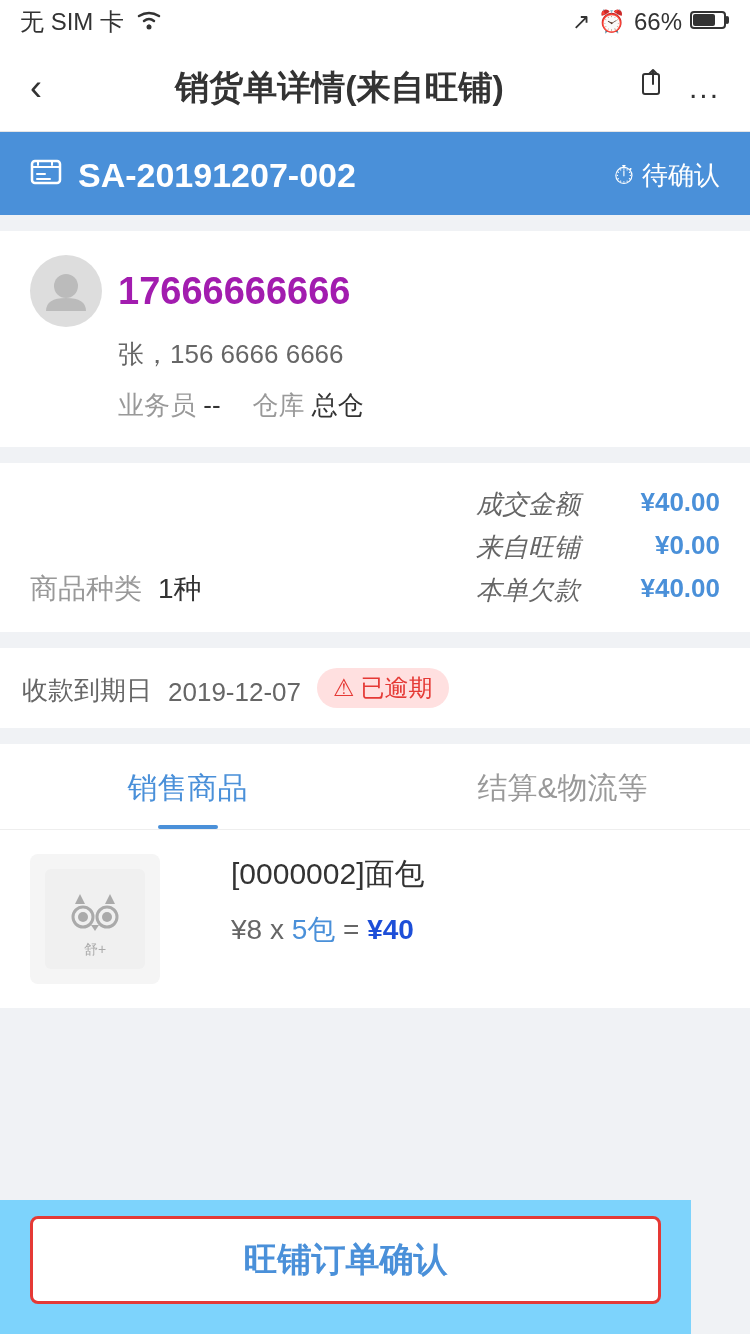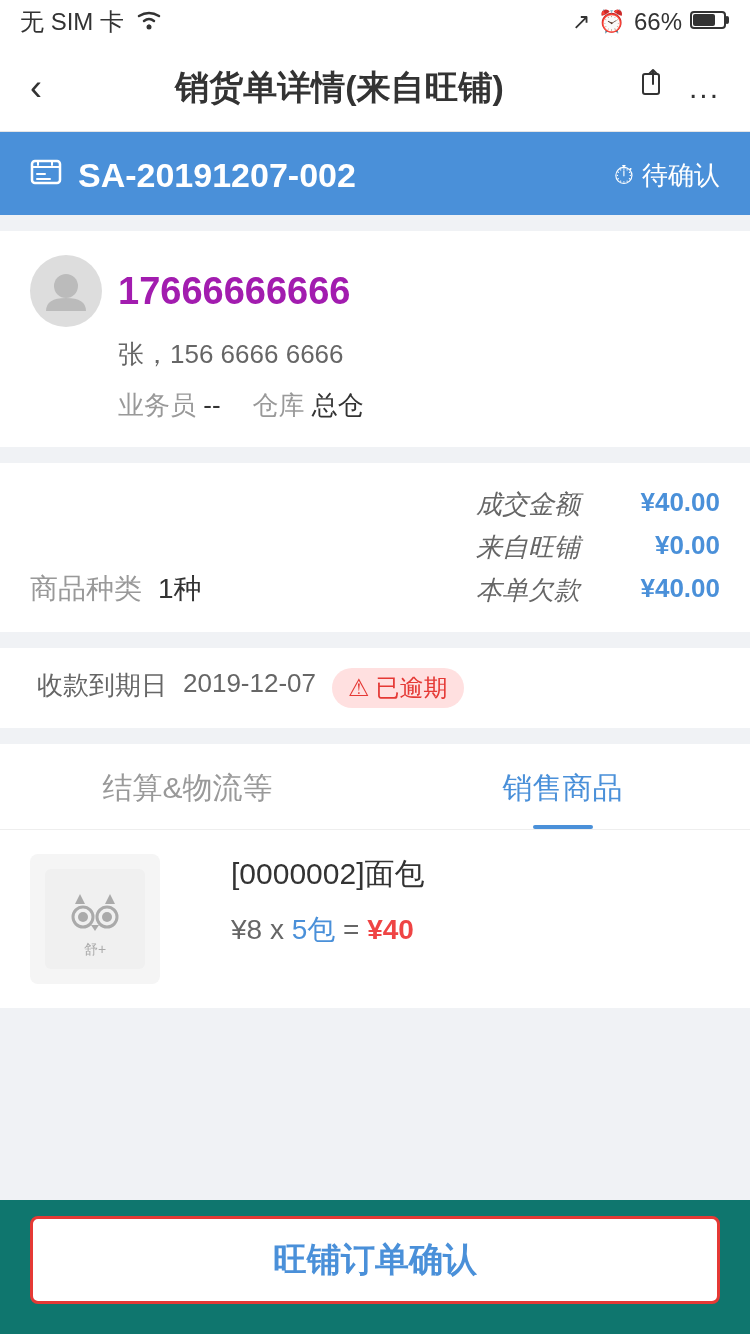--- a/index.html
+++ b/index.html
@@ -153,24 +153,24 @@
       gap: 20px;
       font-size: 26px;
     }
     .amount-label { color: #666; font-style: italic; }
     .amount-value { color: #4a90d9; font-weight: 600; min-width: 120px; text-align: right; }
     .amount-zero { color: #4a90d9; }
 
     
     .duedate-section {
       background: #fff;
-      padding: 20px 37px;
+      padding: 20px 22px;
       margin-top: 16px;
       display: flex;
-      align-items: flex-start;
+      align-items: flex-end;
       gap: 16px;
       font-size: 26px;
       color: #666;
     }
     .overdue-badge {
       background: #ffe0e0;
       color: #e53935;
       border-radius: 20px;
       padding: 4px 16px;
       font-size: 24px;
@@ -235,35 +235,35 @@
     .product-name {
       font-size: 30px;
       color: #333;
       font-weight: 500;
       margin-bottom: 16px;
     }
     .product-price {
       font-size: 28px;
       color: #666;
     }
-    .price-highlight { color: #ef4444; font-weight: 600; }
+    .price-highlight { color: #1d4ed8; font-weight: 600; }
     .price-qty { color: #4a90d9; }
 
     
     .empty-area {
       background: #f0f2f5;
       height: 200px;
     }
 
     
     .bottom-bar {
       position: fixed;
       bottom: 0;
-      width: 750px;
-      background: #0f766e;
+      width: 691px;
+      background: #7dd3fc;
       padding: 16px 30px 30px;
     }
     .confirm-btn {
       width: 100%;
       height: 88px;
       border: 3px solid #e53935;
       border-radius: 8px;
       background: #fff;
       color: #4a90d9;
       font-size: 34px;
@@ -405,25 +405,25 @@
   <span>收款到期日</span>
   <span>2019-12-07</span>
   <span class="overdue-badge">
     <span style="color:#e53935;">⚠</span>
     <span>已逾期</span>
   </span>
 </div>
 
 <div class="tabs-section">
   <div class="tabs-header">
+    <div class="tab-item active">
+      <span>销售商品</span>
+    </div>
     <div class="tab-item">
       <span>结算&amp;物流等</span>
-    </div>
-    <div class="tab-item active">
-      <span>销售商品</span>
     </div>
   </div>
 
   <div class="product-card">
     <div class="product-img">
 
       <svg width="100" height="100" viewBox="0 0 100 100">
         <rect width="100" height="100" fill="#f0f0f0" rx="6"></rect>
 
         <circle cx="38" cy="48" r="10" fill="none" stroke="#aaa" stroke-width="3"></circle>

